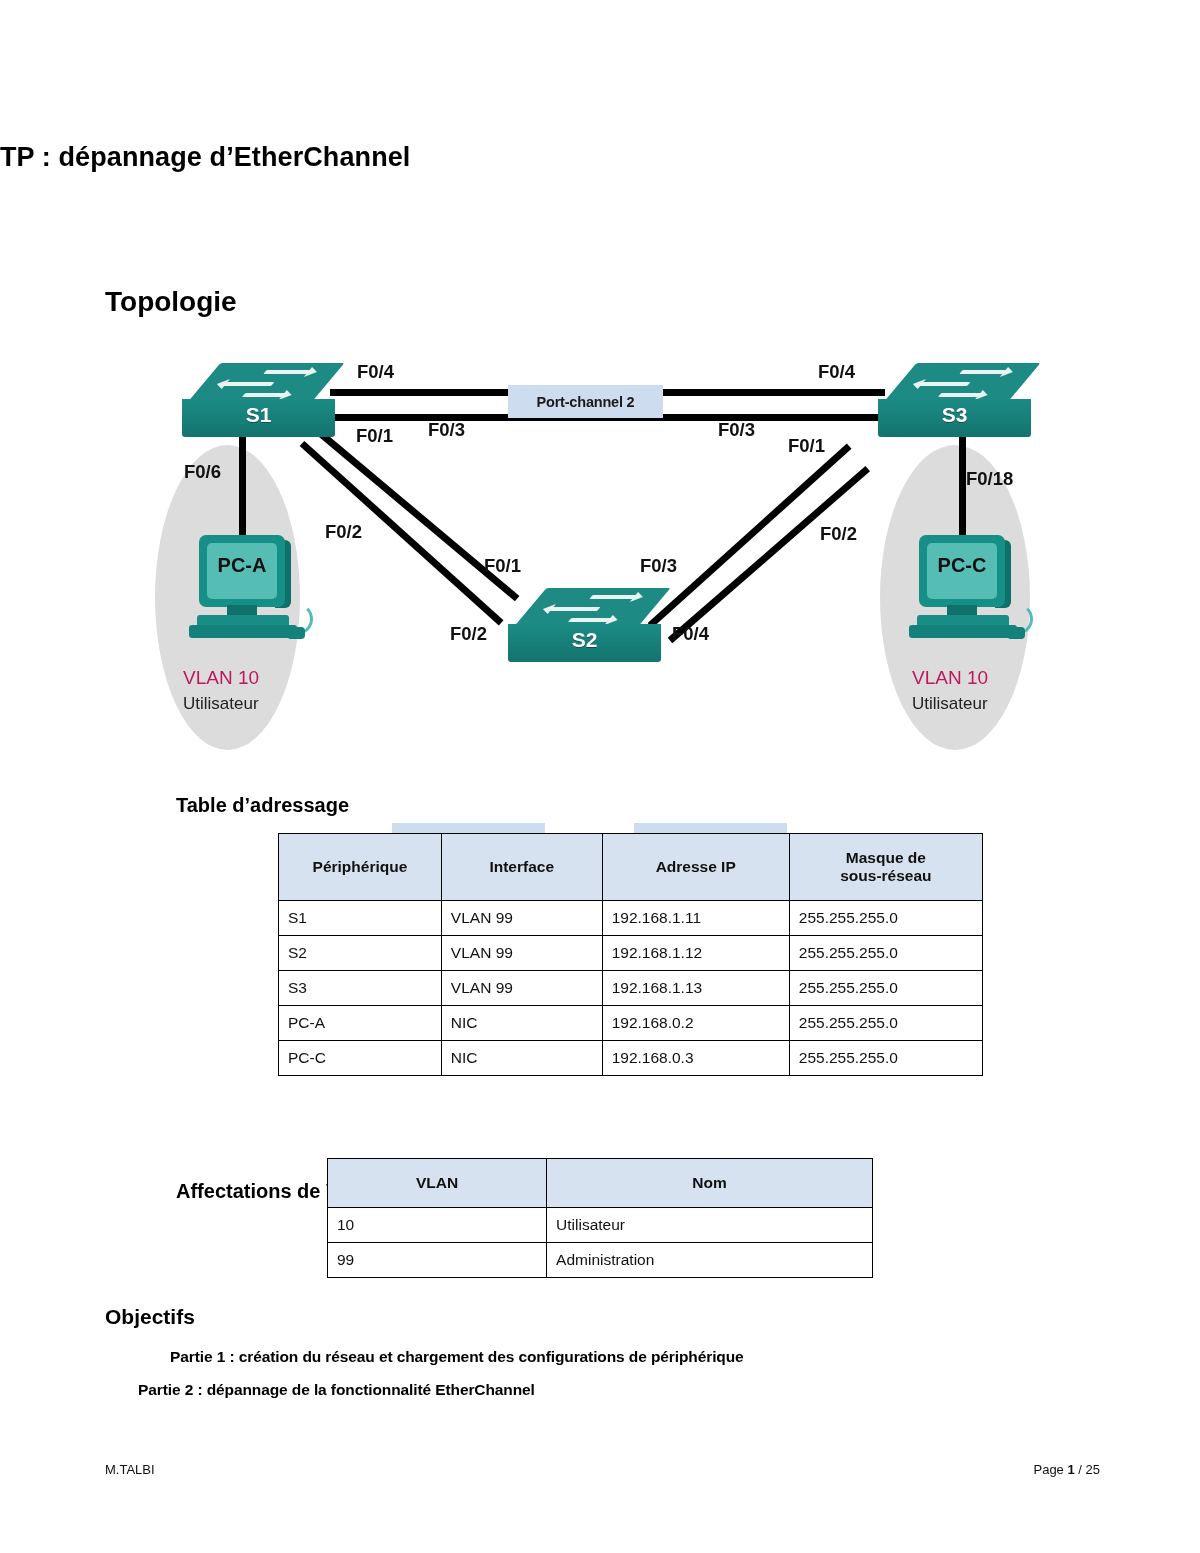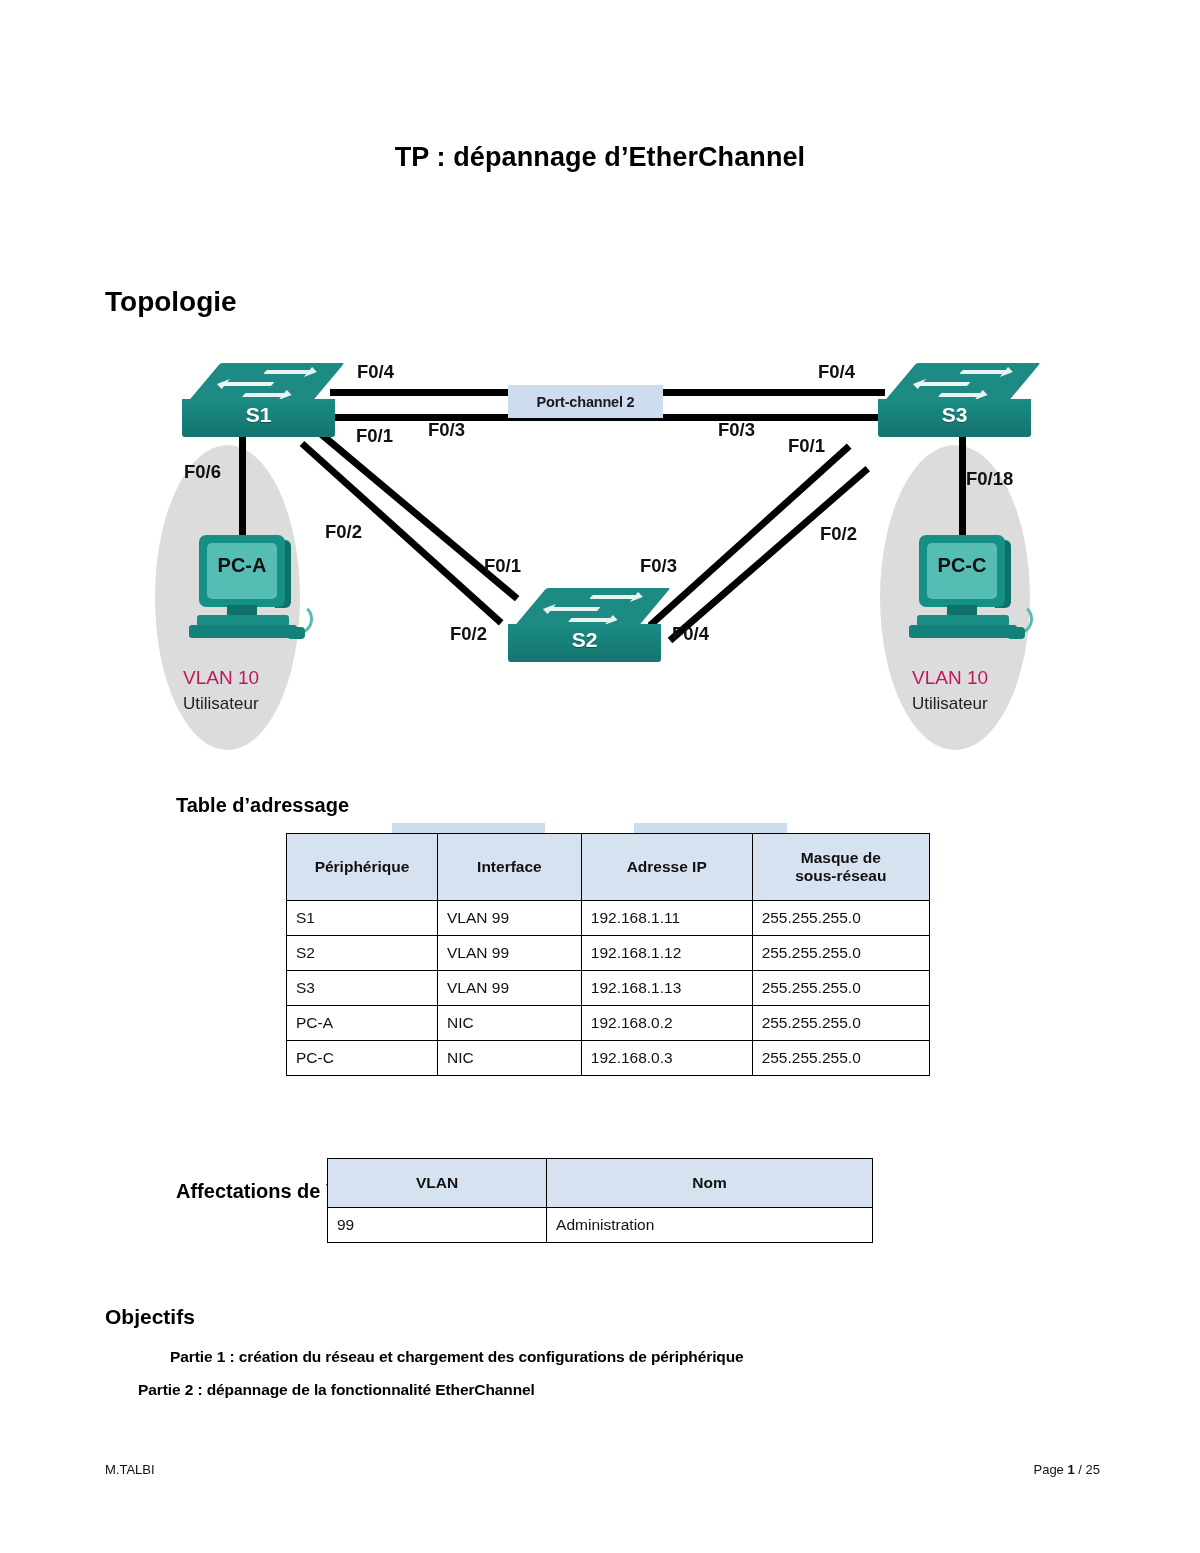--- a/index.html
+++ b/index.html
@@ -5,21 +5,21 @@
   html,body{margin:0;padding:0;}
   body{
     width:1200px;height:1553px;background:#ffffff;
     font-family:"Liberation Sans", sans-serif;
     color:#000;position:relative;overflow:hidden;
   }
   .page{position:relative;width:1200px;height:1553px;}
 
   
   .doc-title{
-    position:absolute;left:0;top:142px;width:1200px;text-align:center;
+    position:absolute;left:0;top:142px;width:1200px;
     font-size:27px;font-weight:bold;letter-spacing:0.1px;
   }
   .h1{
     position:absolute;left:105px;font-size:28px;font-weight:bold;
   }
   .h2{
     position:absolute;left:176px;font-size:20px;font-weight:bold;
   }
   .h1-objectifs{position:absolute;left:105px;top:1305px;font-size:21px;font-weight:bold;}
   .objective{position:absolute;left:138px;font-size:15.5px;font-weight:bold;letter-spacing:-0.1px;}
@@ -93,21 +93,21 @@
   .vlabel{position:absolute;font-size:19px;font-weight:normal;color:#be185d;white-space:nowrap;}
   .vsub{position:absolute;font-size:17px;color:#222;white-space:nowrap;}
 
   
   table{border-collapse:collapse;position:absolute;}
   table td,table th{
     border:1px solid #000;font-size:15.5px;color:#111;
     font-weight:normal;text-align:left;padding:6px 9px;
   }
   table th{background:#d7e2f0;font-weight:bold;text-align:center;padding:8px 6px;}
-  .tbl-addr{left:286px;top:833px;width:644px;}
+  .tbl-addr{left:278px;top:833px;width:705px;}
   .tbl-addr th{height:50px;}
   .tbl-addr td{height:22px;}
   .tbl-vlan{left:327px;top:1158px;width:546px;}
   .tbl-vlan th{height:32px;}
   .tbl-vlan td{height:22px;}
 
   
   .footer{position:absolute;left:105px;right:100px;top:1462px;height:24px;}
   .footer .left{position:absolute;left:0;top:0;font-size:13px;color:#111;}
   .footer .right{position:absolute;right:0;top:0;font-size:13px;color:#111;}
@@ -273,20 +273,24 @@
 
   <table class="tbl-vlan">
     <thead>
       <tr>
         <th style="width:218px;">VLAN</th>
         <th style="width:328px;">Nom</th>
       </tr>
     </thead>
     <tbody>
       <tr>
+        <td>10</td>
+        <td>Utilisateur</td>
+      </tr>
+      <tr>
         <td>99</td>
         <td>Administration</td>
       </tr>
     </tbody>
   </table>
 
   <div class="h1-objectifs">Objectifs</div>
   <div class="objective" style="top:1348px;margin-left:32px;">Partie 1 : création du réseau et chargement des configurations de périphérique</div>
   <div class="objective" style="top:1381px;">Partie 2 : dépannage de la fonctionnalité EtherChannel</div>
 

